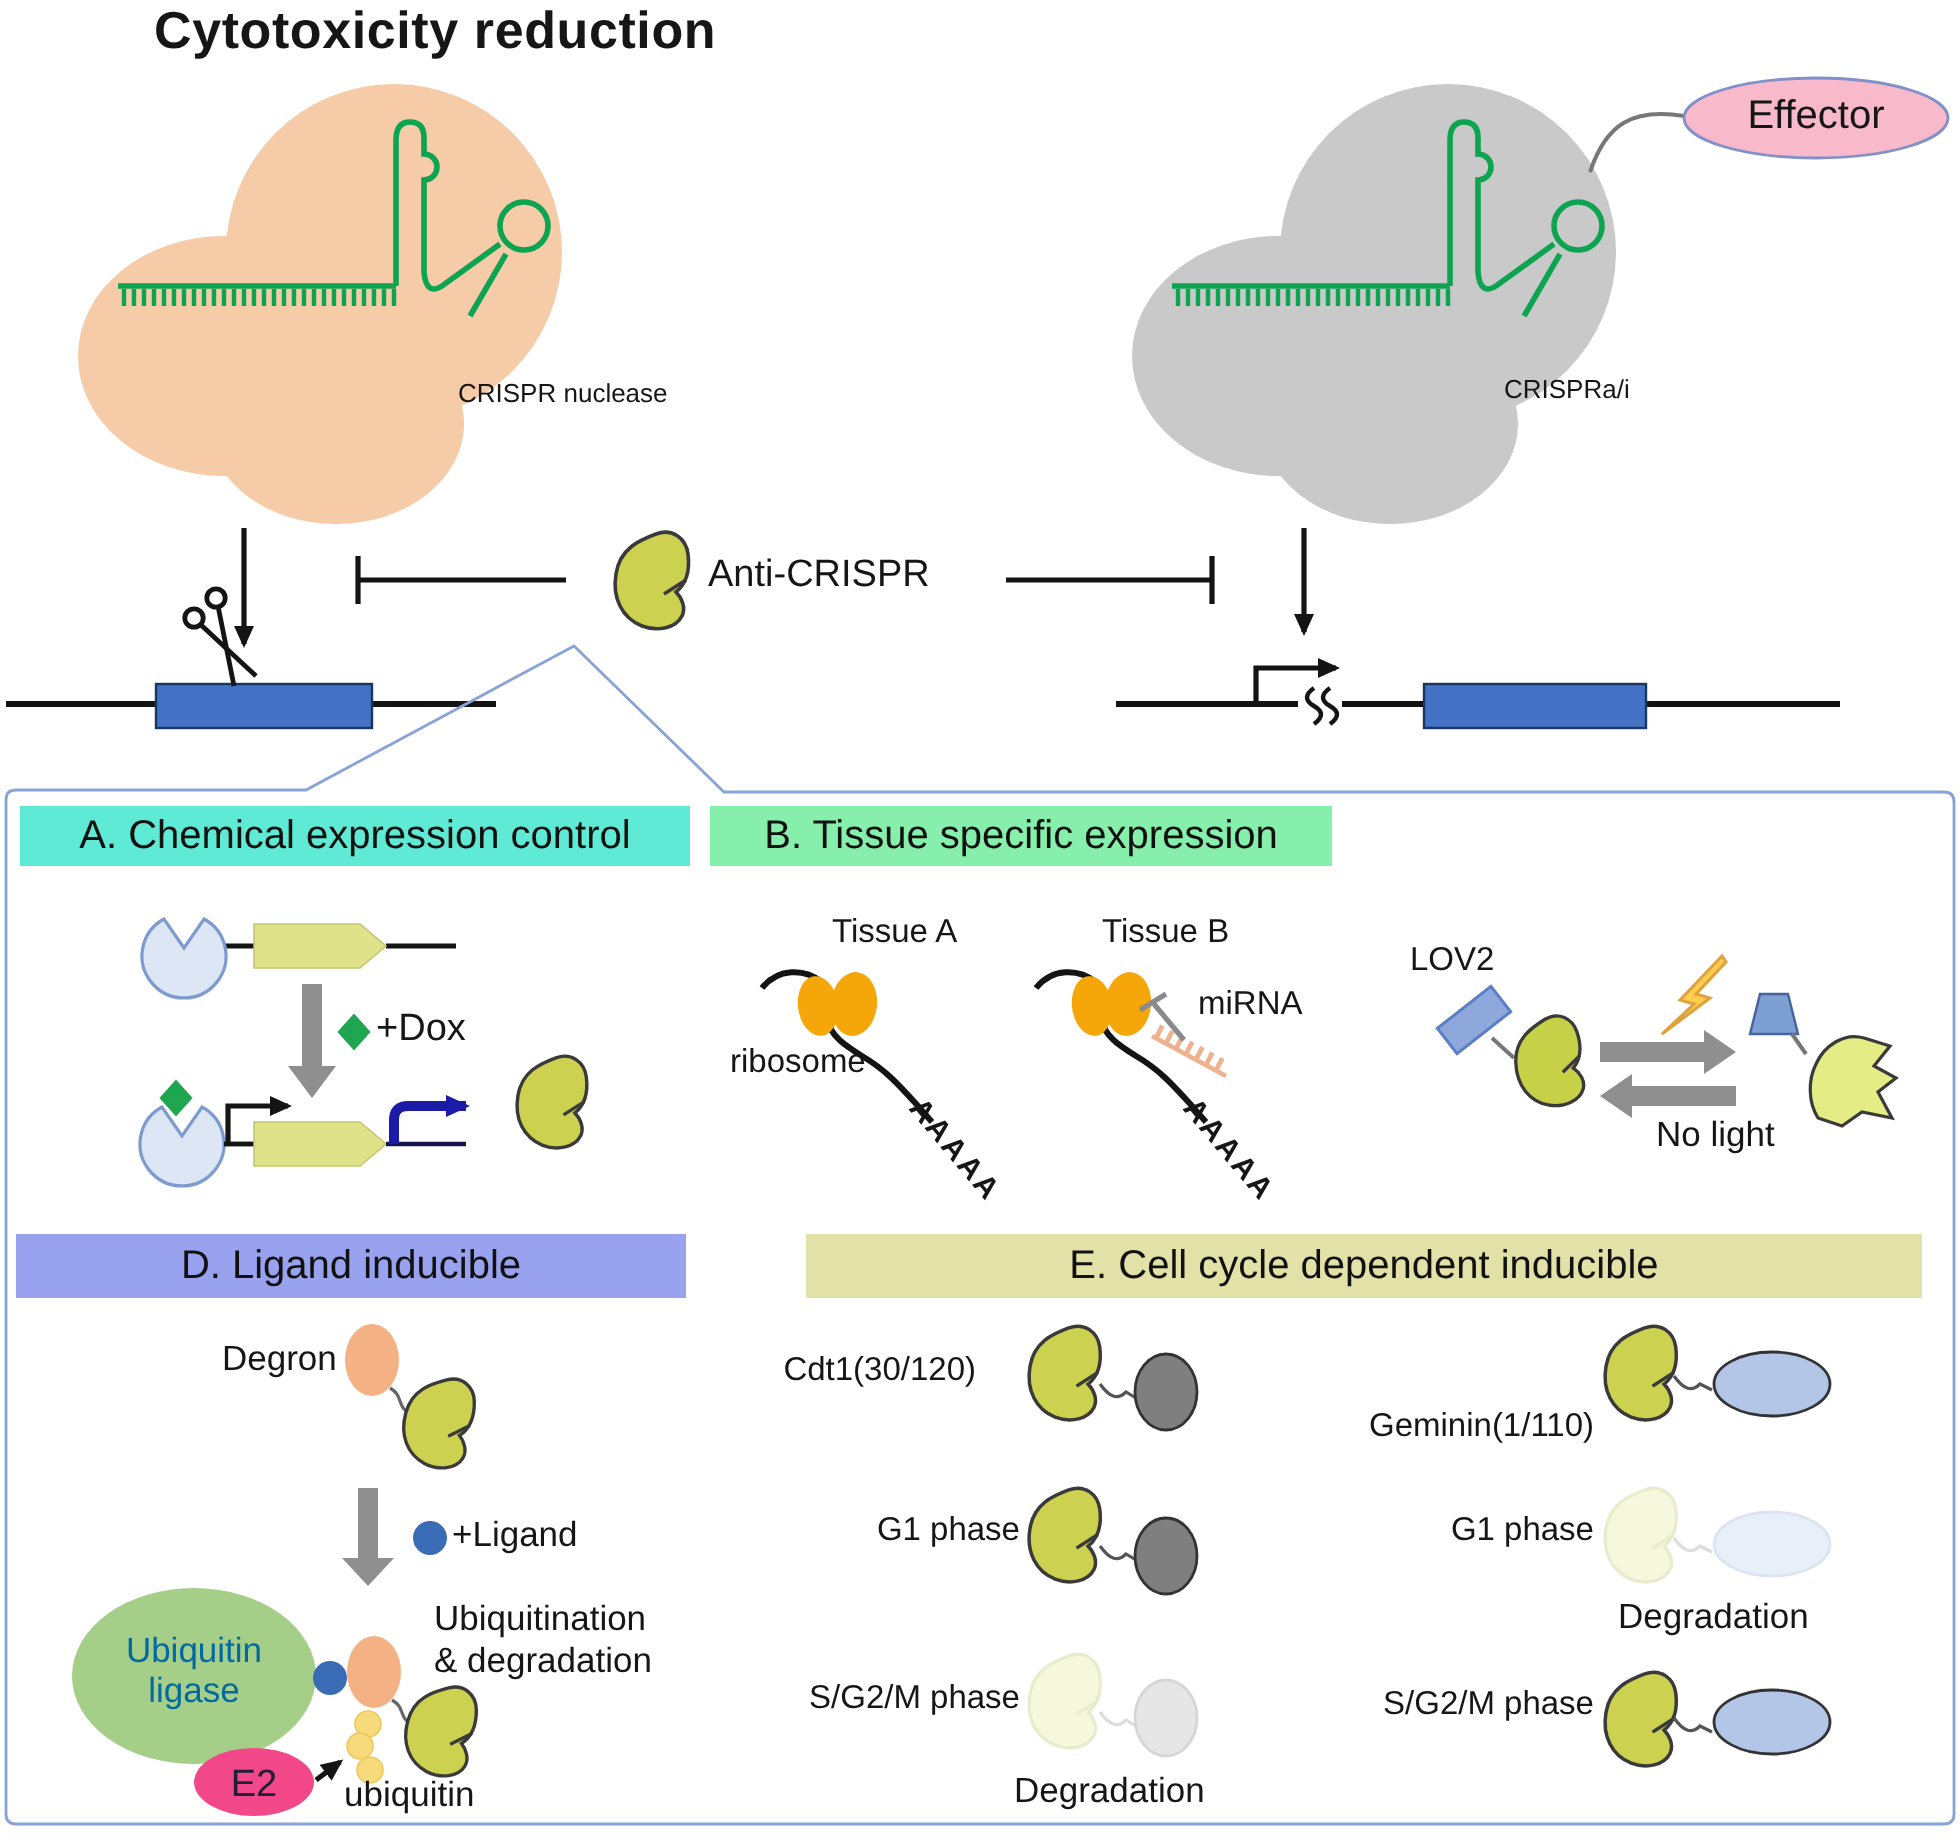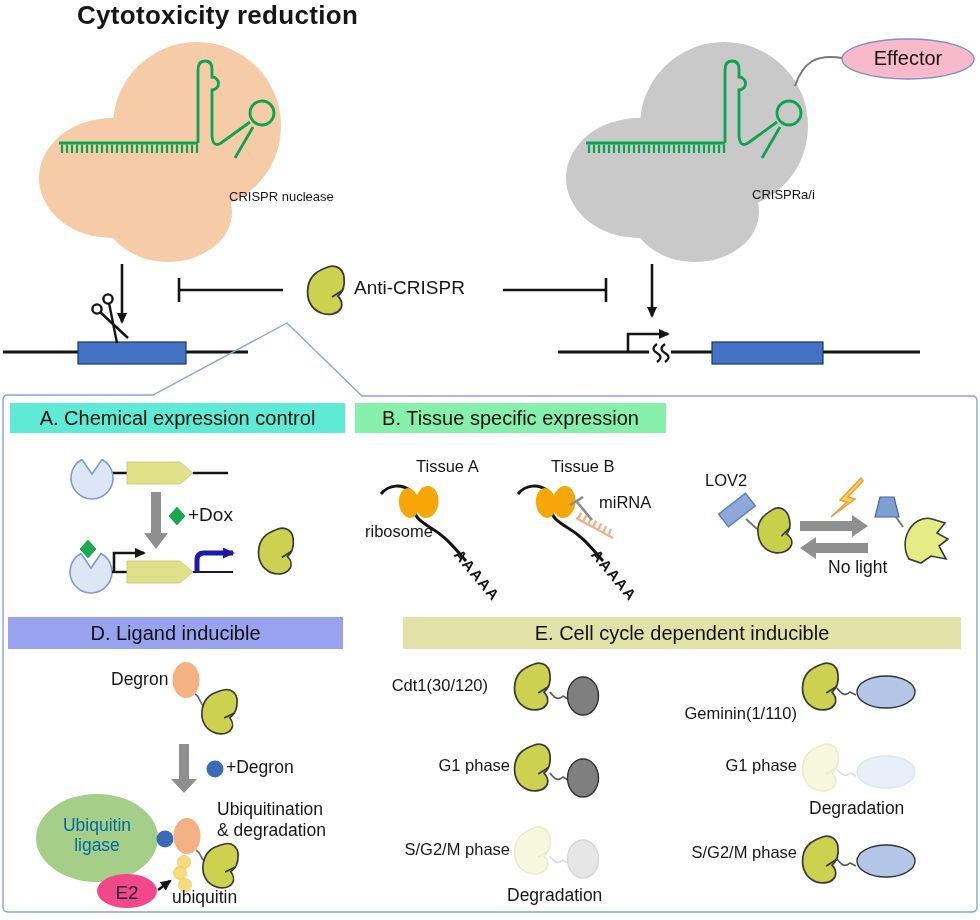--- a/index.html
+++ b/index.html
@@ -214,21 +214,21 @@
 <div class="lbl s16" style="left:551px;top:457px;">Tissue B</div>
 <div class="lbl s16" style="left:365px;top:522px;">ribosome</div>
 <div class="lbl s16" style="left:599px;top:493px;">miRNA</div>
 <div class="lbl polya" style="left:464px;top:546px;">AAAAA</div>
 <div class="lbl polya" style="left:601px;top:546px;">AAAAA</div>
 
 <div class="lbl s16" style="left:705px;top:471px;">LOV2</div>
 <div class="lbl s17" style="left:828px;top:557px;">No light</div>
 
 <div class="lbl s17" style="left:111px;top:669px;">Degron</div>
-<div class="lbl s17" style="left:226px;top:757px;">+Degron</div>
+<div class="lbl s17" style="left:226px;top:757px;">+Ligand</div>
 <div class="lbl s17 white center" style="left:52px;top:815px;width:90px;white-space:normal;">Ubiquitin ligase</div>
 <div class="lbl s17" style="left:217px;top:799px;">Ubiquitination</div>
 <div class="lbl s17" style="left:217px;top:820px;">&amp; degradation</div>
 <div class="lbl center" style="left:112px;top:882px;width:30px;font-size:19px;color:#20203a;">E2</div>
 <div class="lbl s17" style="left:172px;top:887px;">ubiquitin</div>
 
 <div class="lbl s16 ralign" style="left:356px;top:676px;width:132px;">Cdt1(30/120)</div>
 <div class="lbl s16 ralign" style="left:378px;top:756px;width:132px;">G1 phase</div>
 <div class="lbl s16 ralign" style="left:368px;top:840px;width:142px;">S/G2/M phase</div>
 <div class="lbl s17" style="left:507px;top:885px;">Degradation</div>

